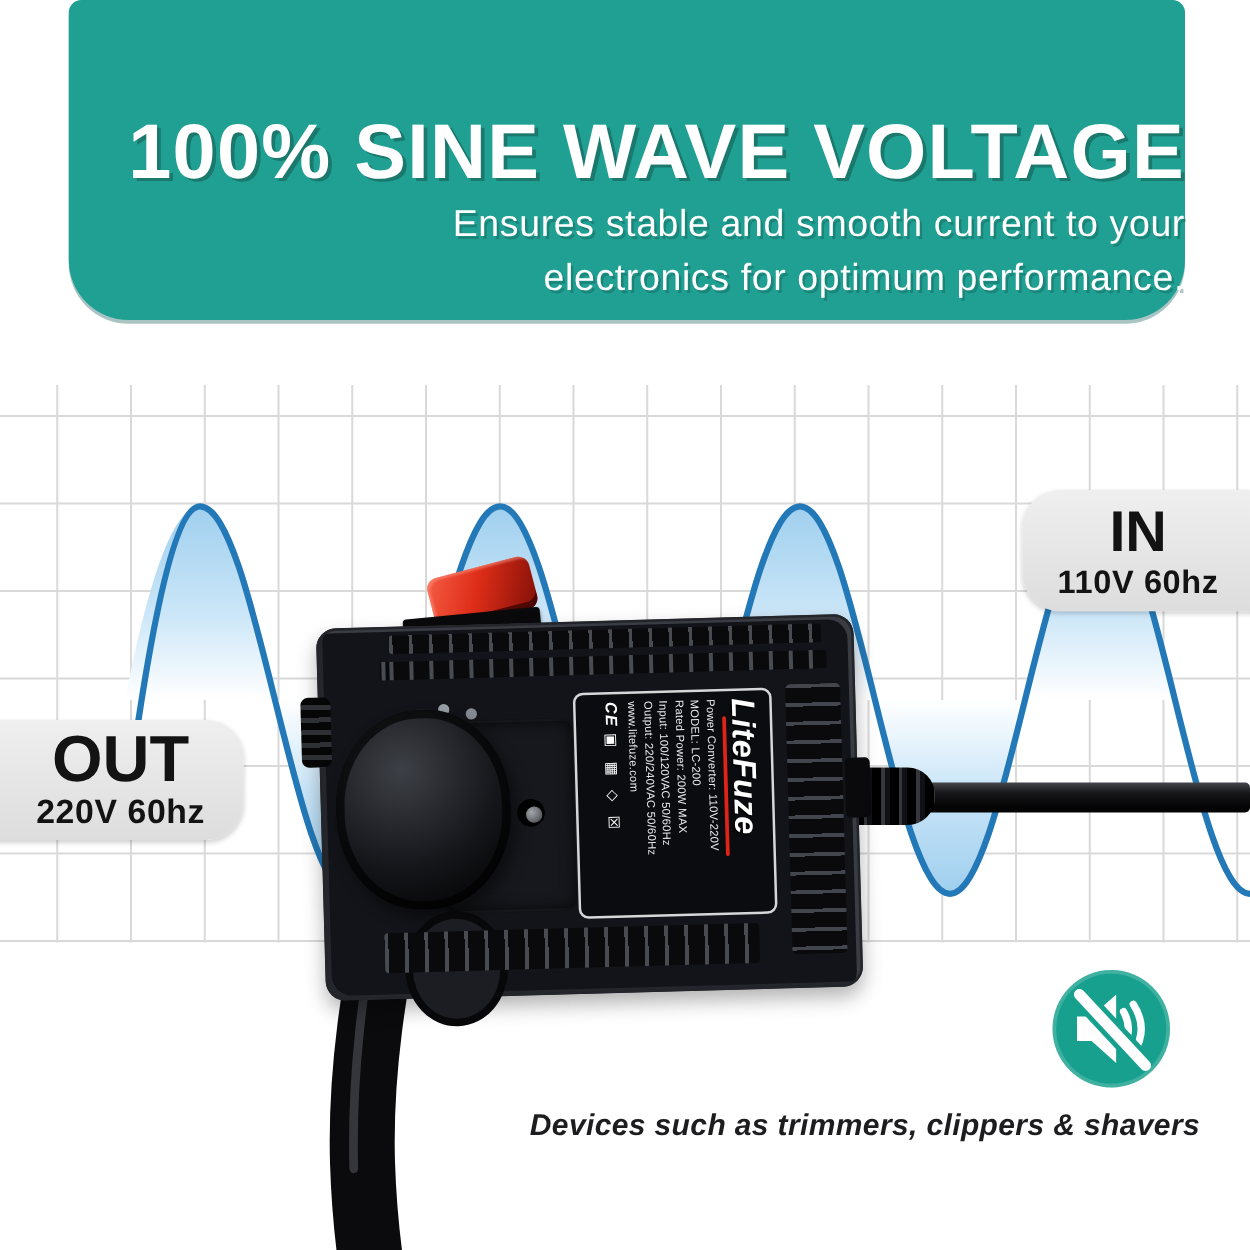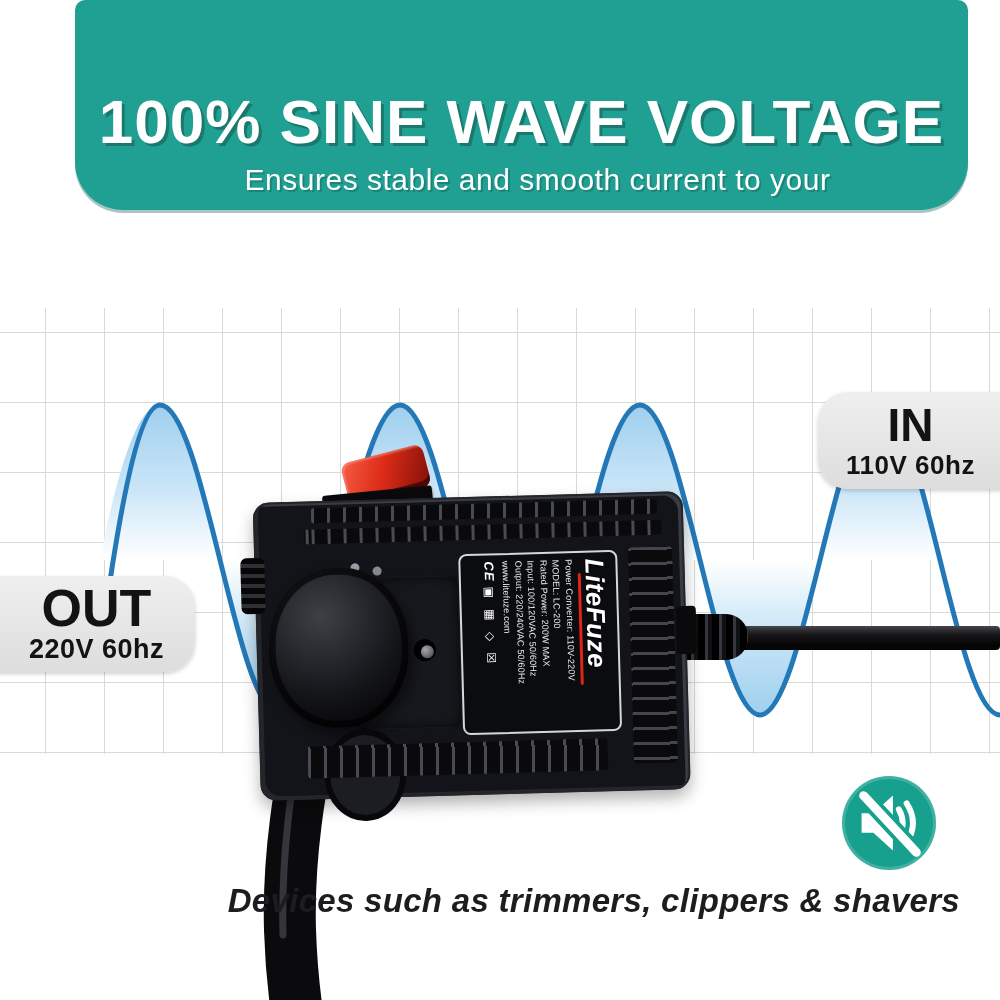--- a/index.html
+++ b/index.html
@@ -1,23 +1,23 @@
 <!DOCTYPE html>
 <html><head>
 <meta charset="utf-8">
 <style>
   html,body{margin:0;padding:0;background:#fff;}
   #stage{position:relative;width:1000px;height:1000px;background:#ffffff;overflow:hidden;
          font-family:"Liberation Sans",sans-serif;}
   .abs{position:absolute;}
 
   
-  #banner{left:55px;top:0;width:893px;height:210px;background:#1FA093;
+  #banner{left:55px;top:0;width:893px;height:256px;background:#1FA093;
           border-radius:10px 10px 48px 48px;box-shadow:0 3px 0 rgba(10,90,82,.35);
-          text-align:center;color:#fff;margin-left:20px;}
+          text-align:right;color:#fff;}
   #banner-title{left:0;right:0;top:86px;font-size:62px;font-weight:bold;letter-spacing:1px;
           text-shadow:3px 3px 0 rgba(20,70,64,.45);white-space:nowrap;}
   .banner-sub{left:0;right:0;font-size:30px;font-weight:normal;letter-spacing:.5px;
           text-shadow:2px 2px 0 rgba(20,70,64,.30);padding-left:32px;}
   #banner-sub1{top:163px;}
   #banner-sub2{top:206px;}
 
   
   #grid{left:0;top:308px;width:1000px;height:446px;
     background-image:
@@ -83,21 +83,21 @@
   #vents-right{left:382px;top:112px;width:44px;height:216px;border-radius:4px;
      background:repeating-linear-gradient(180deg,#43464c 0 3px,#0a0a0c 3px 15px);}
   #vents-bottom{left:56px;top:302px;width:300px;height:32px;}
   #right-stub{left:428px;top:172px;width:20px;height:48px;background:#0a0a0c;border-radius:4px;}
 
   
   #mute-circle{left:842px;top:776px;width:94px;height:94px;border-radius:50%;background:#16A08D;
      box-shadow:inset 0 0 0 3px rgba(255,255,255,.18);}
   
   #footer-text{right:40px;top:884px;text-align:right;color:#1d1d1f;font-style:italic;
-     font-weight:bold;font-size:33px;line-height:33px;letter-spacing:.3px;}
+     font-weight:bold;font-size:24px;line-height:33px;letter-spacing:.3px;}
 </style>
 </head>
 <body>
 
 <div id="stage">
 
   <div id="grid" class="abs"></div>
 
   <svg class="abs" style="left:0;top:0;" width="1000" height="1000" viewBox="0 0 1000 1000">
     <defs>
@@ -174,20 +174,21 @@
     <div id="in-sub" class="abs">110V 60hz</div>
   </div>
   <div id="out-label" class="abs pill">
     <div id="out-title" class="abs">OUT</div>
     <div id="out-sub" class="abs">220V 60hz</div>
   </div>
 
   <div id="banner" class="abs">
     <div id="banner-title" class="abs">100% SINE WAVE VOLTAGE</div>
     <div id="banner-sub1" class="abs banner-sub">Ensures stable and smooth current to your</div>
+    <div id="banner-sub2" class="abs banner-sub">electronics for optimum performance.</div>
   </div>
 
   <div id="mute-circle" class="abs">
     <svg width="94" height="94" viewBox="0 0 96 96">
       <g fill="#fff">
         <path d="M20 38 h12 v20 h-12 z M32 38 L52 20 V76 L32 58 Z"></path>
       </g>
       <path d="M58 34 q8 14 0 28" fill="none" stroke="#fff" stroke-width="6" stroke-linecap="round"></path>
       <path d="M66 28 q13 20 0 40" fill="none" stroke="#fff" stroke-width="6" stroke-linecap="round"></path>
       <line x1="22" y1="20" x2="76" y2="78" stroke="#16A08D" stroke-width="17"></line>

